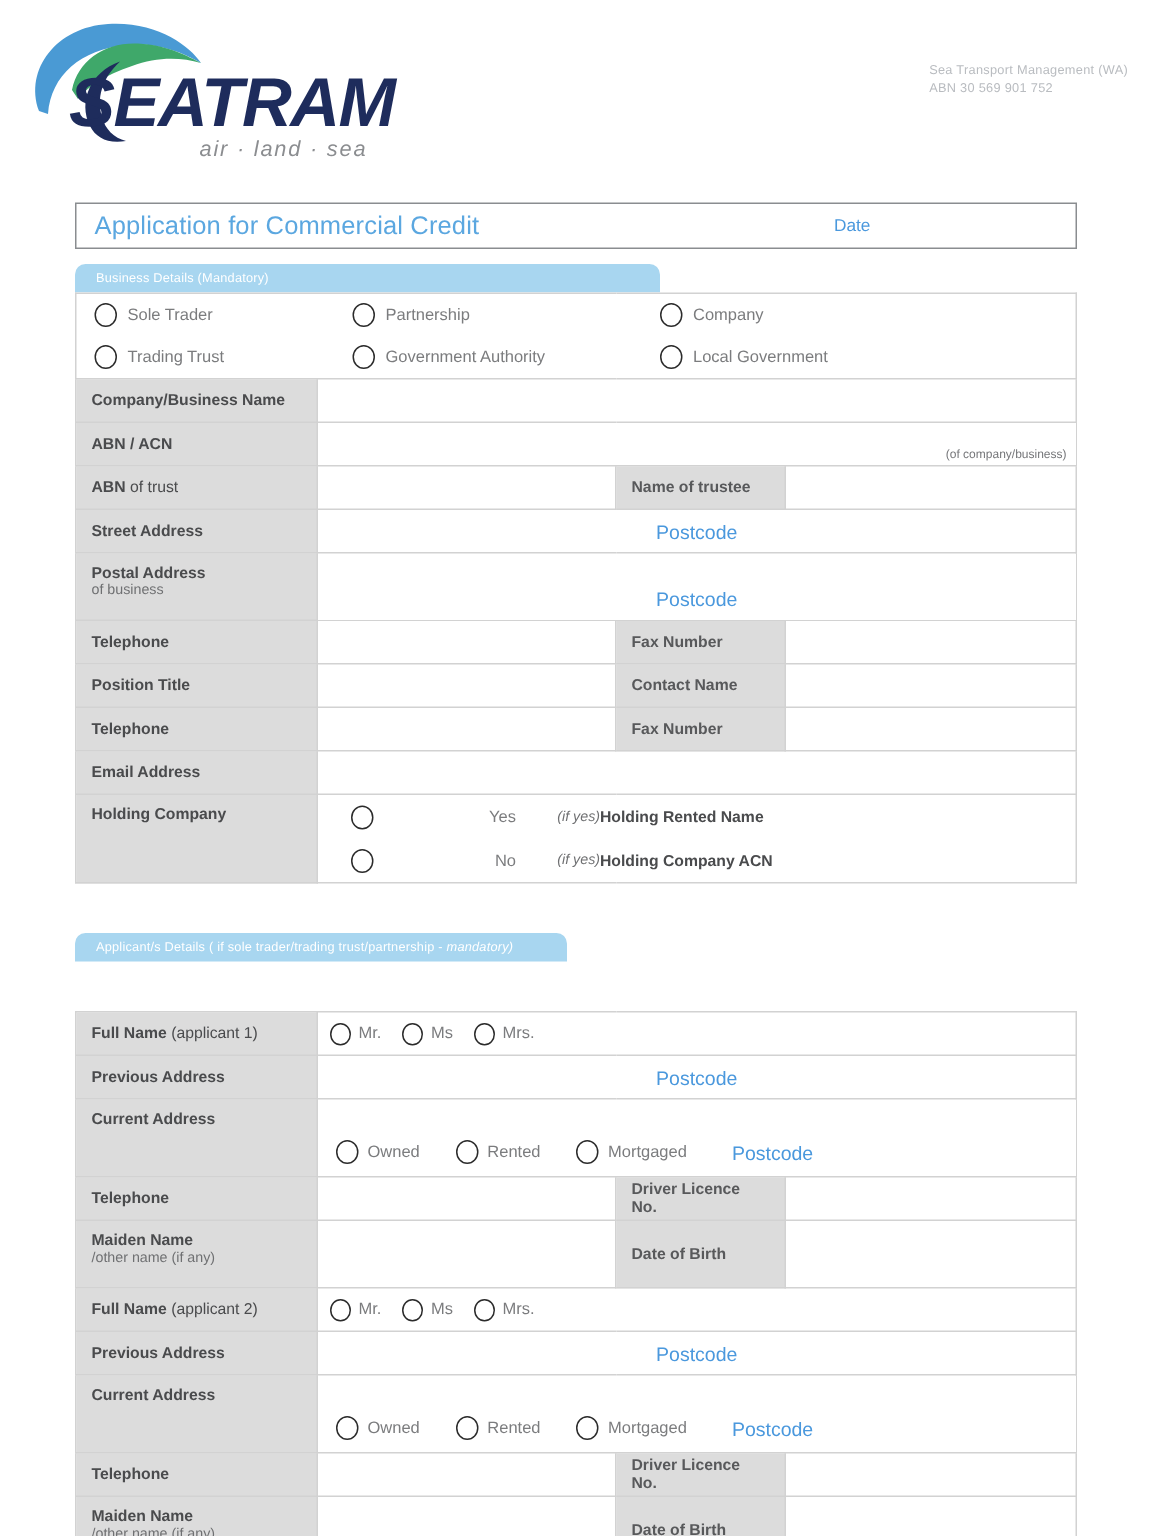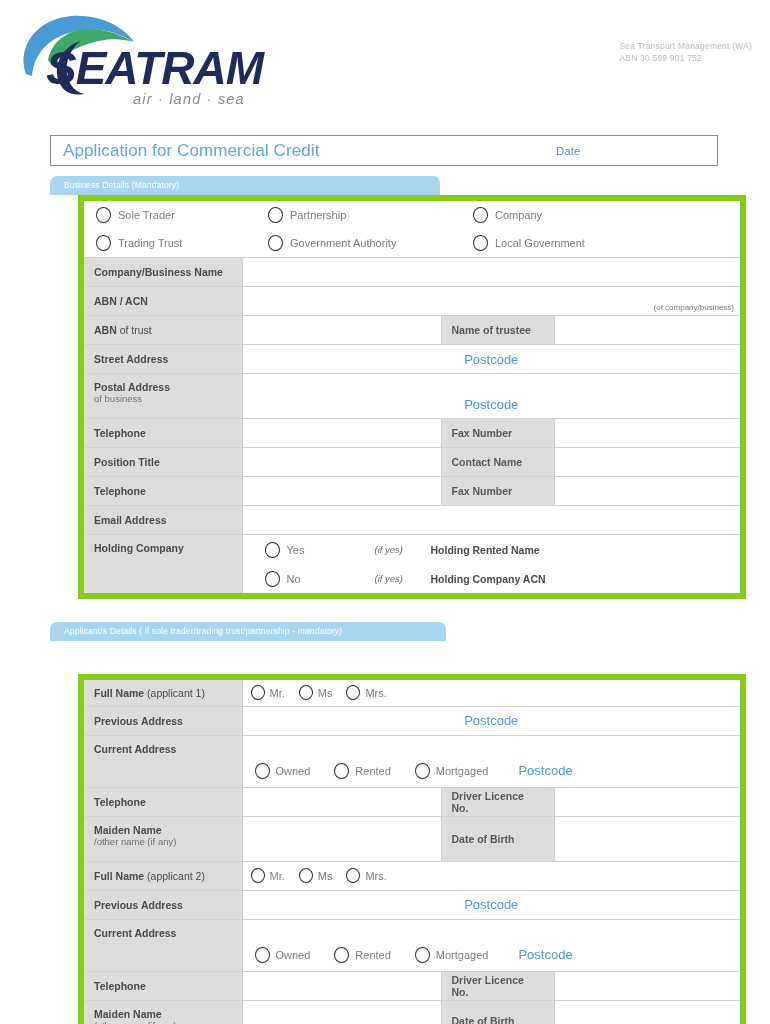--- a/index.html
+++ b/index.html
@@ -65,23 +65,22 @@
     filter: blur(.25px);
   }
   .sec-tab i { font-style: italic; }
 
   
   .tbl {
     position: absolute;
     left: 50px; width: 668px;
     border-collapse: collapse;
     table-layout: fixed;
-    border: 6px solid #84cc16;
+    border: 1px solid #84cc16;
     background: #fff;
-    margin-left: 28px;
   }
   .tbl td {
     border: 1px solid #d2d2d2;
     padding: 0 10px;
     font-size: 10.5px;
     color: #58595b;
     vertical-align: middle;
     height: 29px;
   }
   td.lbl { background: #dcdcdc; color: #4a4b4d; font-weight: bold; }
@@ -112,21 +111,21 @@
     display: grid;
     grid-template-columns: 172px 205px 1fr;
     grid-template-rows: 28px 28px;
     align-items: center;
     padding-left: 12px;
   }
   .biz-item { display: flex; align-items: center; }
 
   .hold-cell { height: 58px !important; padding: 0 !important; }
   .hold-grid { display: grid; grid-template-rows: 29px 29px; padding-left: 22px; }
-  .hold-line { display: flex; align-items: center; }
+  .hold-line { display: flex; align-items: center; text-align: right; }
   .hold-line .rlabel { width: 88px; }
   .ifyes { font-style: italic; color: #6f7072; font-size: 9.5px; width: 56px; }
   .hold-name { color: #4a4b4d; font-size: 10.5px; font-weight: bold; }
 
   .title-cell { padding-left: 8px !important; }
   .title-grid { display: flex; align-items: center; }
   .title-grid .radio { margin-right: 3px; }
   .title-grid .rlabel { margin-left: 2px; margin-right: 14px; }
 
   .own-cell { height: 52px !important; padding: 0 !important; position: relative; }
@@ -289,21 +288,21 @@
               <span class="rlabel">No</span>
               <span class="ifyes">(if yes)</span>
               <span class="hold-name">Holding Company ACN</span>
             </div>
           </div>
         </td>
       </tr>
     </tbody>
   </table>
 
-  <div class="sec-tab" style="left:50px; top:622px; width:396px;">
+  <div class="sec-tab" style="left:50px; top:622px; width:328px;">
     <span>Applicant/s Details ( if sole trader/trading trust/partnership - </span><i>mandatory)</i>
   </div>
 
   <table class="tbl" style="top:674px;">
     <colgroup>
       <col style="width:161px">
         <col style="width:199px">
         <col style="width:113px">
         <col>
     </colgroup>

